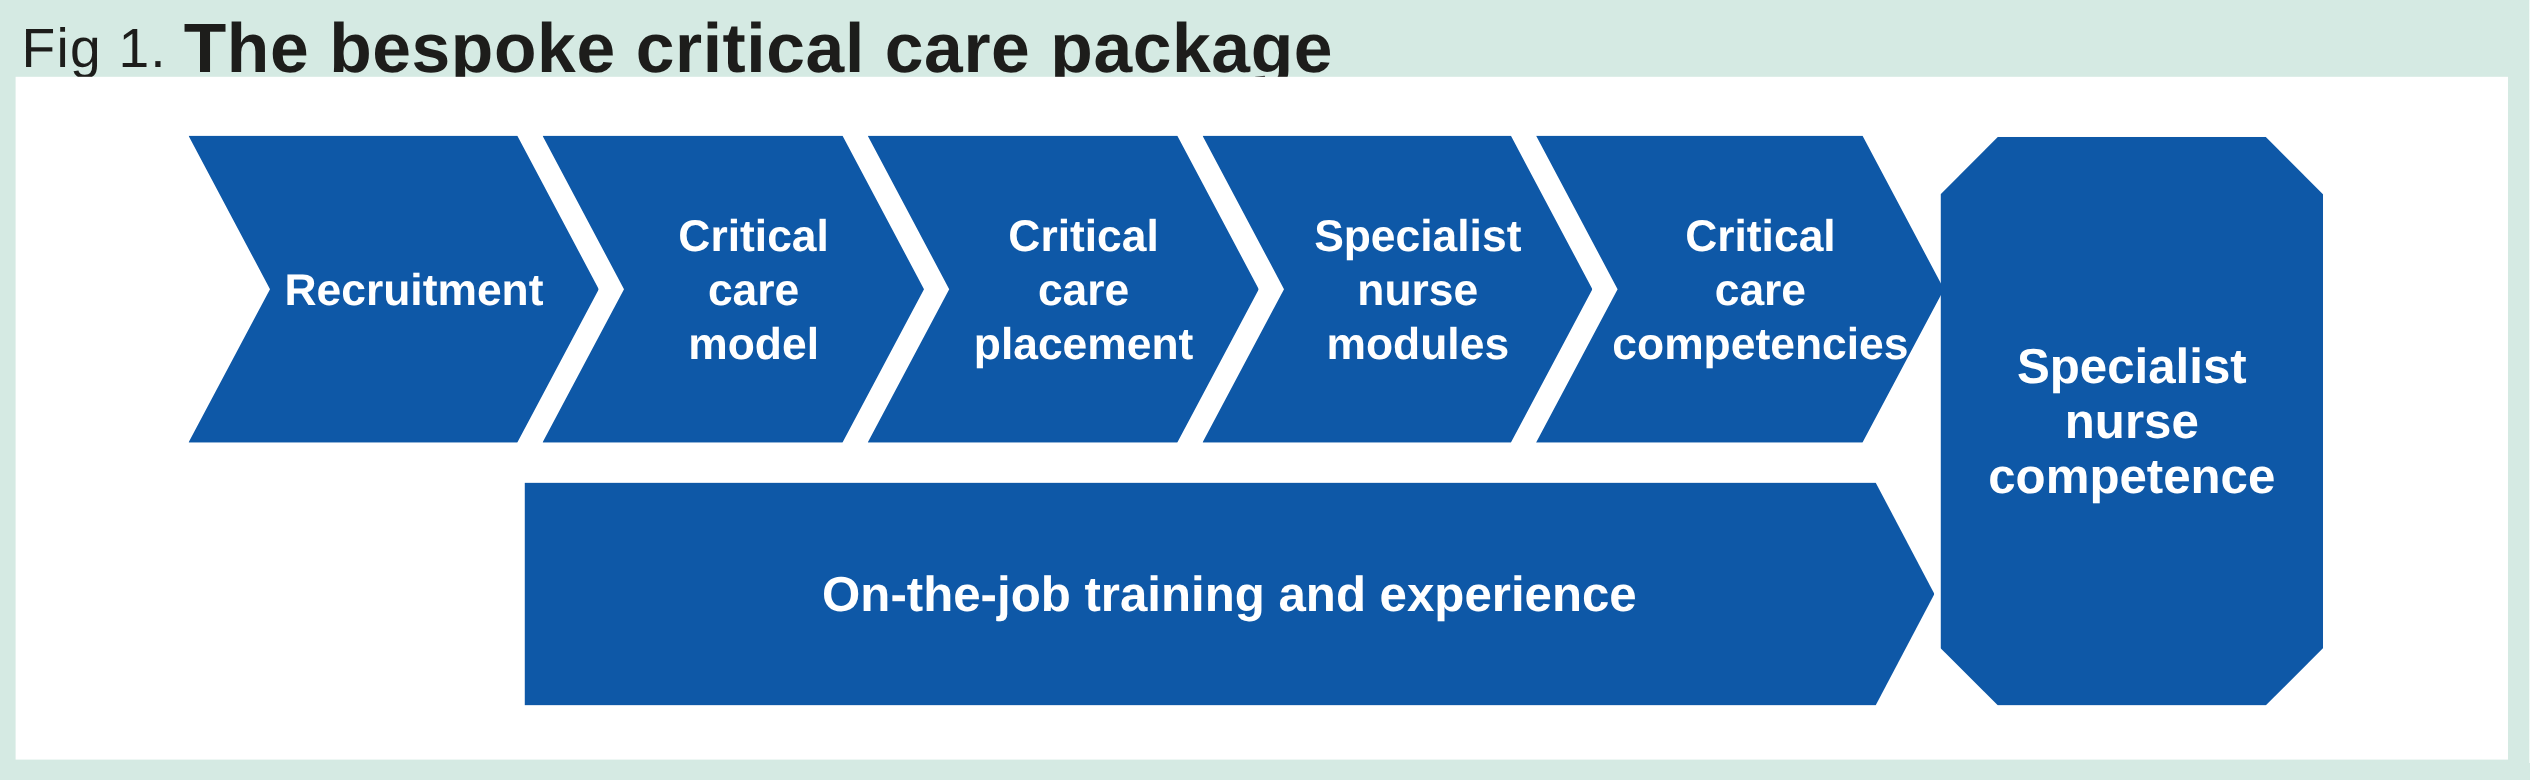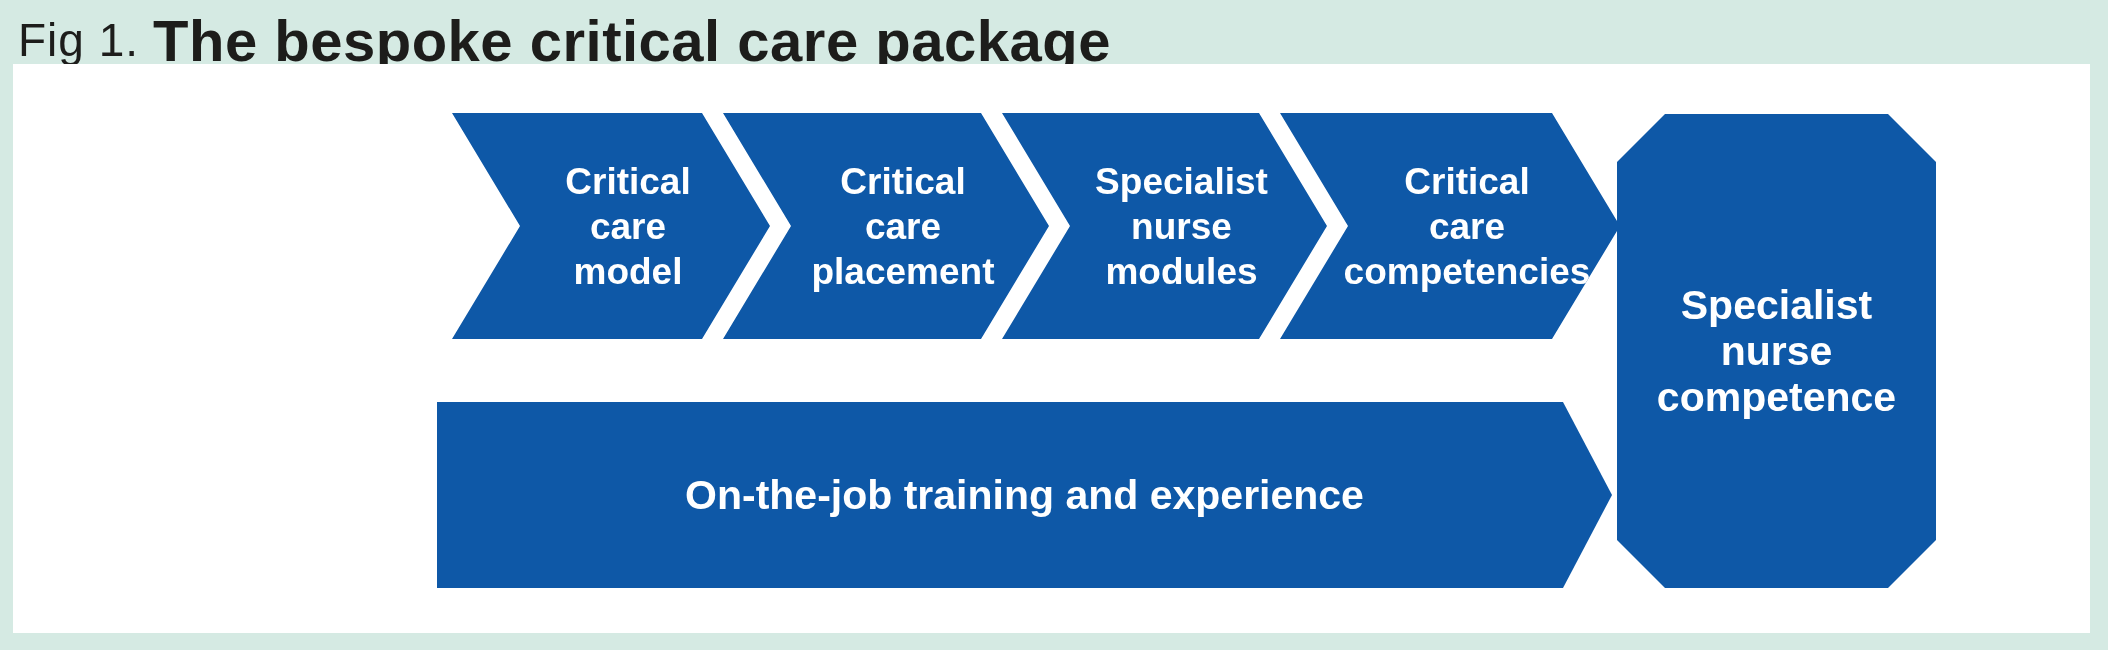--- a/index.html
+++ b/index.html
@@ -51,21 +51,21 @@
     position: absolute;
     left: 13px; top: 64px;
     right: 18px; bottom: 17px;
     background: var(--panel-background);
   }
 
   
   .chevron {
     position: absolute;
     top: 113px;
-    height: 226px;
+    height: 256px;
     background: var(--shape-blue);
     clip-path: polygon(0 0, calc(100% - 68px) 0, 100% 50%, calc(100% - 68px) 100%, 0 100%, 68px 50%);
   }
   
   .chevron.c1 { left: 157px;  width: 342px; }
   .chevron.c2 { left: 452px;  width: 318px; }
   .chevron.c3 { left: 723px;  width: 326px; }
   .chevron.c4 { left: 1002px; width: 325px; }
   .chevron.c5 { left: 1280px; width: 340px; }
 
@@ -134,20 +134,23 @@
 
 <div class="canvas">
 
   <div class="title-band">
     <span class="fig-label">Fig 1.</span>
     <span class="fig-title">The bespoke critical care package</span>
   </div>
 
   <div class="panel"></div>
 
+  <div class="chevron c1">
+    <div class="label">Recruitment</div>
+  </div>
 
   <div class="chevron c2">
     <div class="label">Critical
 care
 model</div>
   </div>
 
   <div class="chevron c3">
     <div class="label">Critical
 care

